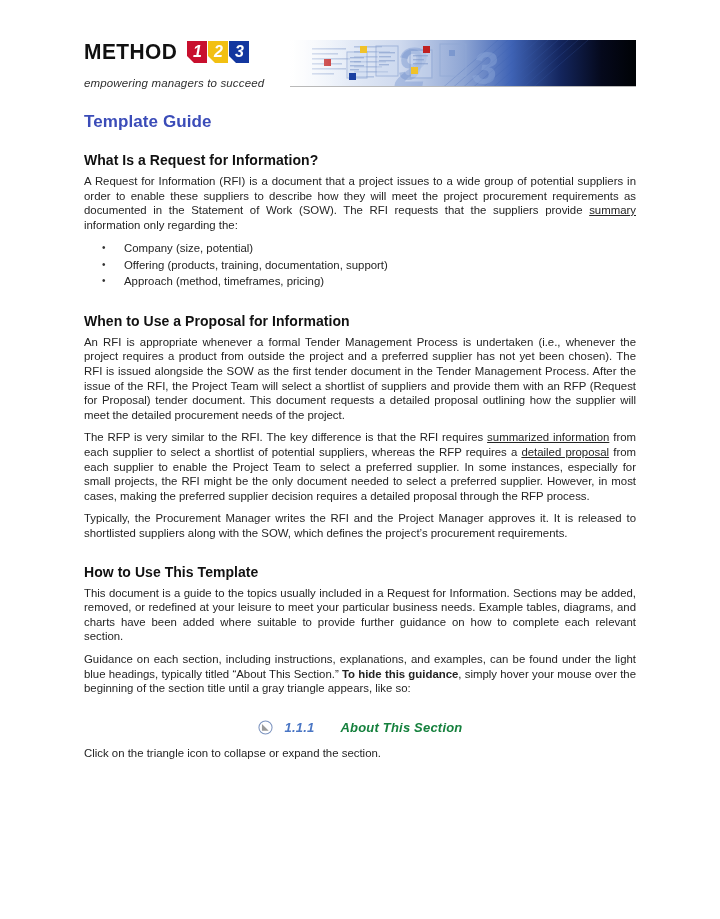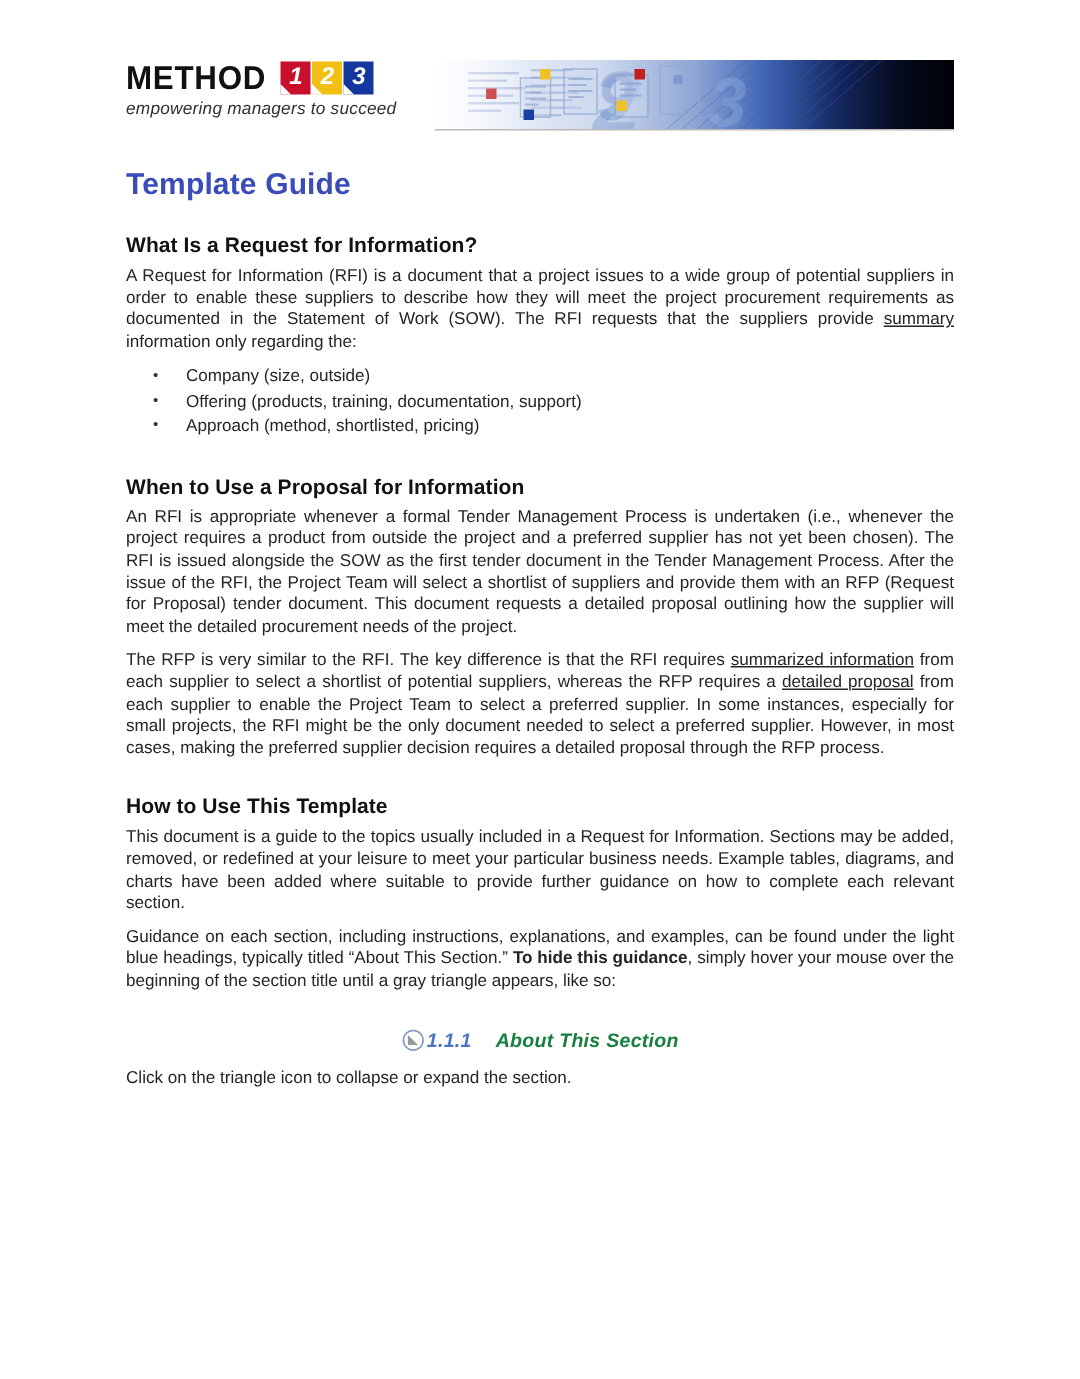--- a/index.html
+++ b/index.html
@@ -83,21 +83,21 @@
     width: 0;
     height: 0;
     border-left: 7px solid #ffffff;
     border-top: 7px solid transparent;
   }
   .logo-tag {
     font-family: "Liberation Sans", sans-serif;
     font-style: italic;
     font-size: 11.5px;
     color: #2f2f2f;
-    margin-top: 3px;
+    margin-top: 13px;
     letter-spacing: 0.15px;
   }
 
   
   .banner {
     position: absolute;
     left: 206px;
     top: 2px;
     width: 346px;
     height: 46px;
@@ -108,21 +108,21 @@
 
   
   .content {
     position: absolute;
     left: 84px;
     top: 112px;
     width: 552px;
   }
 
   .doc-title {
-    font-size: 20px;
+    font-size: 17px;
     font-weight: bold;
     color: #3b4cb8;
     margin: 0 0 20px 0;
     letter-spacing: 0.1px;
   }
 
   h2.section-head {
     font-size: 14px;
     font-weight: bold;
     color: #111111;
@@ -164,21 +164,21 @@
   u.ul { text-decoration: underline; }
   strong.b { font-weight: bold; }
 
   
   .sample-heading {
     margin: 24px 0 11px 0;
     text-align: center;
     display: flex;
     justify-content: center;
     align-items: center;
-    gap: 0px;
+    gap: 10px;
   }
   .tri-icon {
     width: 15px;
     height: 15px;
     margin-right: 2px;
     flex: 0 0 auto;
   }
   .sample-num {
     font-size: 13px;
     font-weight: bold;
@@ -317,30 +317,31 @@
   </div>
 
   <div class="content">
 
     <h1 class="doc-title">Template Guide</h1>
 
     <div class="section">
       <h2 class="section-head">What Is a Request for Information?</h2>
       <p class="body"><span>A Request for Information (RFI) is a document that a project issues to a wide group of potential suppliers in order to enable these suppliers to describe how they will meet the project procurement requirements as documented in the Statement of Work (SOW). The RFI requests that the suppliers provide </span><u class="ul">summary</u><span> information only regarding the:</span></p>
       <ul class="bullets">
-        <li>Company (size, outside)</li>
+        <li>Company (size, potential)</li>
         <li>Offering (products, training, documentation, support)</li>
-        <li>Approach (method, shortlisted, pricing)</li>
+        <li>Approach (method, timeframes, pricing)</li>
       </ul>
     </div>
 
     <div class="section">
       <h2 class="section-head">When to Use a Proposal for Information</h2>
       <p class="body">An RFI is appropriate whenever a formal Tender Management Process is undertaken (i.e., whenever the project requires a product from outside the project and a preferred supplier has not yet been chosen). The RFI is issued alongside the SOW as the first tender document in the Tender Management Process. After the issue of the RFI, the Project Team will select a shortlist of suppliers and provide them with an RFP (Request for Proposal) tender document. This document requests a detailed proposal outlining how the supplier will meet the detailed procurement needs of the project.</p>
       <p class="body"><span>The RFP is very similar to the RFI. The key difference is that the RFI requires </span><u class="ul">summarized information</u><span> from each supplier to select a shortlist of potential suppliers, whereas the RFP requires a </span><u class="ul">detailed proposal</u><span> from each supplier to enable the Project Team to select a preferred supplier. In some instances, especially for small projects, the RFI might be the only document needed to select a preferred supplier. However, in most cases, making the preferred supplier decision requires a detailed proposal through the RFP process.</span></p>
+      <p class="body">Typically, the Procurement Manager writes the RFI and the Project Manager approves it. It is released to shortlisted suppliers along with the SOW, which defines the project’s procurement requirements.</p>
     </div>
 
     <div class="section">
       <h2 class="section-head">How to Use This Template</h2>
       <p class="body">This document is a guide to the topics usually included in a Request for Information. Sections may be added, removed, or redefined at your leisure to meet your particular business needs.  Example tables, diagrams, and charts have been added where suitable to provide further guidance on how to complete each relevant section.</p>
       <p class="body"><span>Guidance on each section, including instructions, explanations, and examples, can be found under the light blue headings, typically titled “About This Section.”  </span><strong class="b">To hide this guidance</strong><span>, simply hover your mouse over the beginning of the section title until a gray triangle appears, like so:</span></p>
 
       <div class="sample-heading">
         <svg class="tri-icon" viewBox="0 0 16 16">
           <circle cx="8" cy="8" r="7" fill="#ffffff" stroke="#7c93bf" stroke-width="1.1"></circle>

